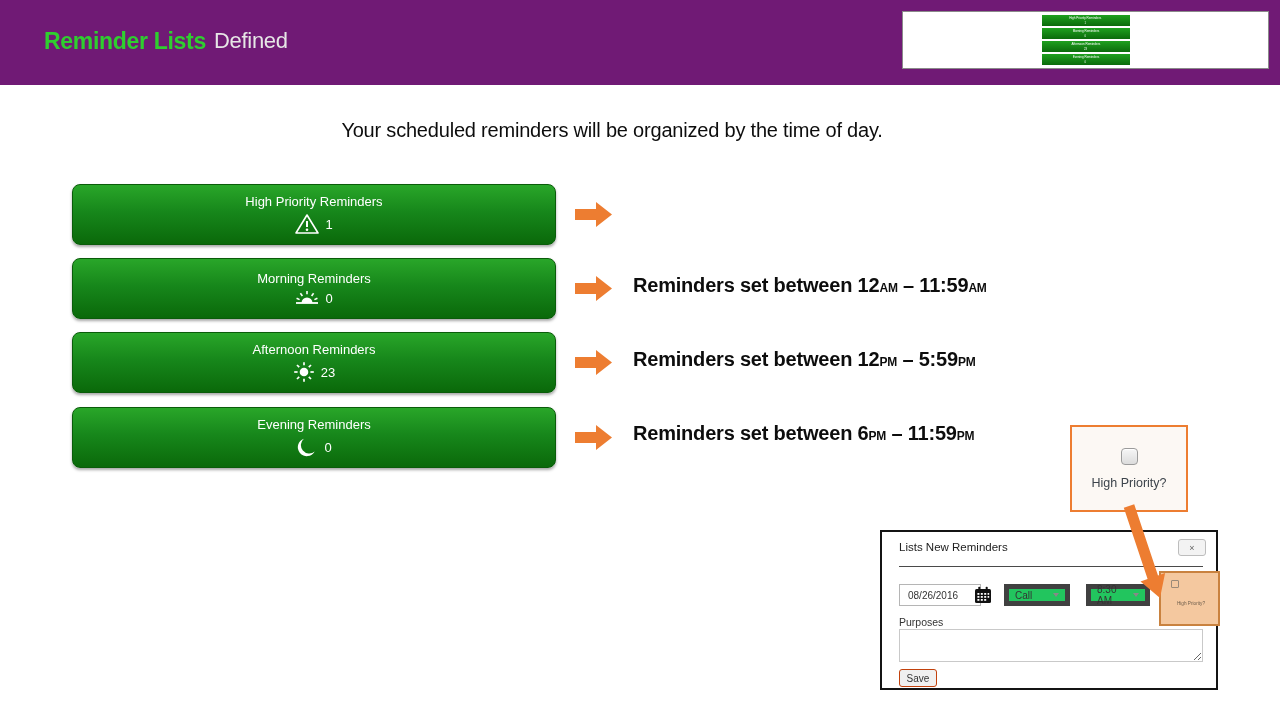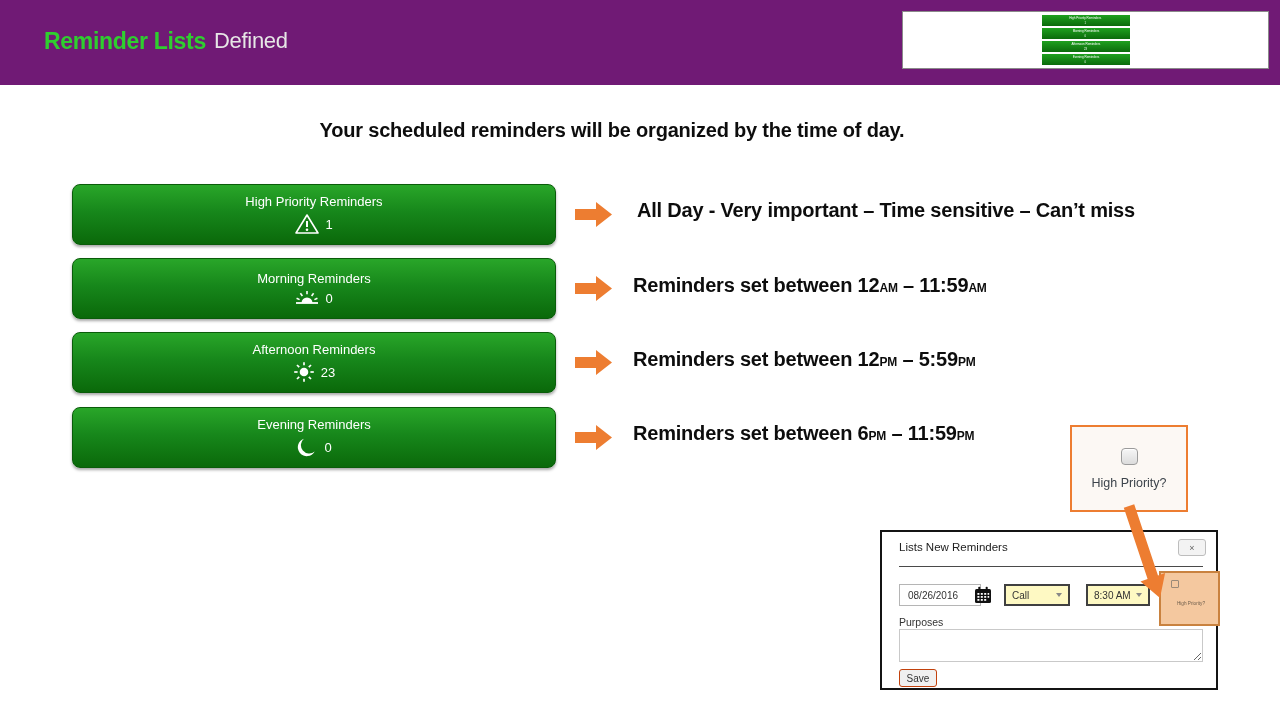--- a/index.html
+++ b/index.html
@@ -14,21 +14,21 @@
   .title-secondary { position:absolute; left:214px; top:28px; font-size:22px; color:#e6e6e6; letter-spacing:-0.3px; }
   .thumb { position:absolute; left:902px; top:11px; width:367px; height:58px; background:#fff; border:1px solid #8a8a8a;
            display:flex; align-items:center; justify-content:center; }
   .mini-list { width:88px; display:flex; flex-direction:column; gap:2px; }
   .mini-bar { height:11px; background:linear-gradient(#1fa01f,#0b6b0b); color:#fff;
               display:flex; flex-direction:column; align-items:center; justify-content:center; overflow:hidden; }
   .mini-label { font-size:8px; line-height:5px; transform:scale(0.38); white-space:nowrap; }
   .mini-count { font-size:8px; line-height:4px; transform:scale(0.34); }
   
   .heading { position:absolute; left:0; top:119px; width:1224px; text-align:center;
-             font-size:20px; font-weight:bold; color:#0d0d0d; letter-spacing:-0.2px; }
+             font-size:20px; font-weight:normal; color:#0d0d0d; letter-spacing:-0.2px; }
   
   .rbtn { position:absolute; left:72px; width:484px; height:61px; border-radius:8px;
           background:linear-gradient(180deg,#29a629 0%,#17871b 45%,#0a690a 100%);
           border:1px solid #0a5c0a; box-shadow:0 2px 3px rgba(0,0,0,0.35);
           color:#fff; display:flex; flex-direction:column; align-items:center; justify-content:center; gap:4px; cursor:pointer; }
   .rbtn .lbl { font-size:13px; }
   .rbtn .meta { display:flex; align-items:center; gap:6px; font-size:13px; }
   
   .blockarrow { position:absolute; left:575px; width:38px; height:27px; }
   .rowtext { position:absolute; font-weight:bold; font-size:20px; color:#0d0d0d; white-space:nowrap; letter-spacing:-0.2px; }
@@ -46,21 +46,21 @@
   .dialog { position:absolute; left:880px; top:530px; width:338px; height:160px;
             background:#fff; border:2px solid #141414; z-index:2; }
   .dlg-title { position:absolute; left:17px; top:9px; font-size:11.5px; color:#222; }
   .dlg-close { position:absolute; left:296px; top:7px; width:28px; height:17px; background:#f3f3f3;
                border:1px solid #bdbdbd; border-radius:3px; font-size:9px; color:#666;
                display:flex; align-items:center; justify-content:center; cursor:pointer; }
   .dlg-divider { position:absolute; left:17px; top:34px; width:304px; border-top:1px solid #4a4a4a; }
   .dlg-date { position:absolute; left:17px; top:52px; width:82px; height:22px; border:1px solid #b5b5b5;
               font-size:10px; color:#333; padding-left:8px; font-family:"Liberation Sans",sans-serif; }
   .dlg-cal { position:absolute; left:92px; top:54px; width:18px; height:18px; cursor:pointer; }
-  .dlg-select { position:absolute; top:52px; height:22px; border:2px solid #404040; background:#fef9c3;
+  .dlg-select { position:absolute; top:52px; height:22px; border:5px solid #404040; background:#22c55e;
                 display:flex; align-items:center; justify-content:space-between; padding:4px 6px;
                 font-size:10px; color:#333; cursor:pointer; }
   .sel-type { left:122px; width:66px; }
   .sel-time { left:204px; width:64px; }
   .caret { width:0; height:0; border-left:3.5px solid transparent; border-right:3.5px solid transparent; border-top:4px solid #888; }
   .hp-box { position:absolute; left:277px; top:39px; width:61px; height:55px;
             background:#f4c89f; border:2px solid #c9823f; }
   .hp-chk { position:absolute; left:10px; top:7px; width:8px; height:8px; border:1px solid #9a8a78; border-radius:1px; cursor:pointer; }
   .hp-lbl { position:absolute; left:2px; top:27px; width:56px; text-align:center;
             font-size:6px; transform:scale(0.78); color:#6d5d4b; }
@@ -167,23 +167,20 @@
   <svg class="blockarrow" style="top:275px" viewBox="0 0 38 27">
     <polygon points="0,8 21,8 21,1 37,13.5 21,26 21,19 0,19" fill="#ed7d31"></polygon>
   </svg>
   <svg class="blockarrow" style="top:349px" viewBox="0 0 38 27">
     <polygon points="0,8 21,8 21,1 37,13.5 21,26 21,19 0,19" fill="#ed7d31"></polygon>
   </svg>
   <svg class="blockarrow" style="top:424px" viewBox="0 0 38 27">
     <polygon points="0,8 21,8 21,1 37,13.5 21,26 21,19 0,19" fill="#ed7d31"></polygon>
   </svg>
 
-  <div class="rowtext" style="left:637px; top:199px">
-    <span>All Day - Very important – Time sensitive – Can’t miss</span>
-  </div>
   <div class="rowtext" style="left:633px; top:274px">
     <span>Reminders set between 12</span><span class="sm">AM</span><span> – 11:59</span><span class="sm">AM</span>
   </div>
   <div class="rowtext" style="left:633px; top:348px">
     <span>Reminders set between 12</span><span class="sm">PM</span><span> – 5:59</span><span class="sm">PM</span>
   </div>
   <div class="rowtext" style="left:633px; top:422px">
     <span>Reminders set between 6</span><span class="sm">PM</span><span> – 11:59</span><span class="sm">PM</span>
   </div>
 

